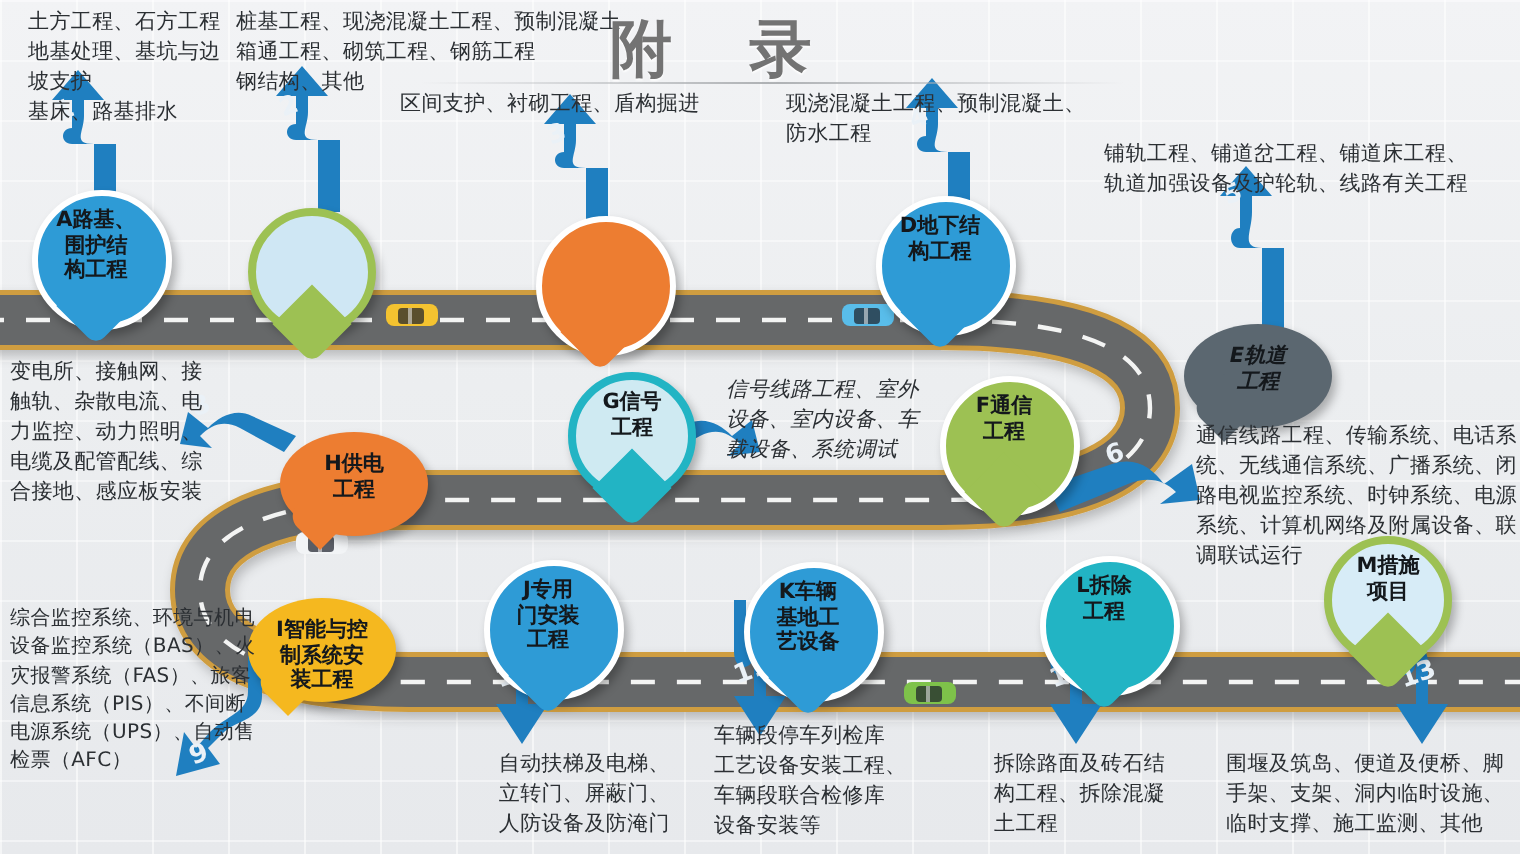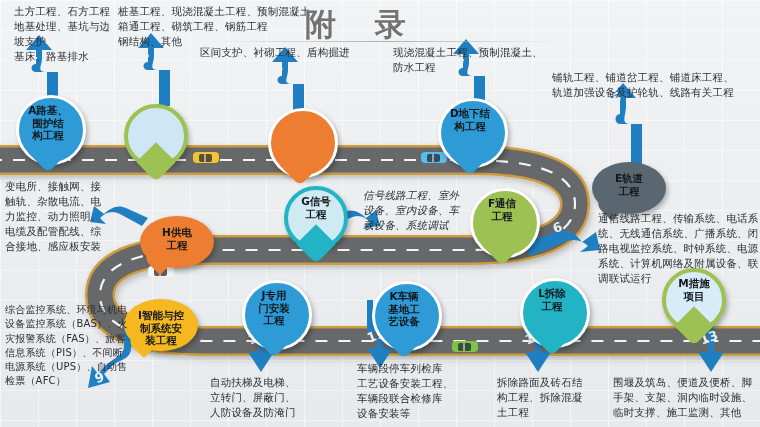--- a/index.html
+++ b/index.html
@@ -191,21 +191,21 @@
       <div class="pin ring" style="left: 268px; top: 108px;">
         <div class="bubble" style="background: rgb(237, 125, 49);"></div>
         <div class="tip" style="background: rgb(237, 125, 49);"></div>
       </div>
       <div class="pin ring" style="left: 438px; top: 98px;">
         <div class="bubble" style="background: rgb(46, 155, 214);"></div>
         <div class="tip" style="background: rgb(46, 155, 214);"></div>
         <div class="txt">D地下结
 构工程</div>
       </div>
-      <div class="pin oval" style="left: 592px; top: 162px;">
+      <div class="pin oval" style="left: 592px; top: 162px; font-style: italic;">
         <div class="bubble" style="background: rgb(91, 103, 112);"></div>
         <div class="tip" style="background: rgb(91, 103, 112);"></div>
         <div class="txt">E轨道
 工程</div>
       </div>
       <div class="pin ring" style="left: 470px; top: 188px;">
         <div class="bubble" style="background: rgb(157, 193, 83);"></div>
         <div class="tip" style="background: rgb(157, 193, 83);"></div>
         <div class="txt">F通信
 工程</div>
@@ -282,21 +282,21 @@
 触轨、杂散电流、电
 力监控、动力照明、
 电缆及配管配线、综
 合接地、感应板安装</div>
       <div class="tb sm" style="left: 5px; top: 303px; width: 145px;">综合监控系统、环境与机电
 设备监控系统（BAS）、火
 灾报警系统（FAS）、旅客
 信息系统（PIS）、不间断
 电源系统（UPS）、自动售
 检票（AFC）</div>
-      <div class="tb" style="left: 210px; top: 375px; width: 125px;">自动扶梯及电梯、
+      <div class="tb" style="left: 210px; top: 375px; width: 125px; text-align: right;">自动扶梯及电梯、
 立转门、屏蔽门、
 人防设备及防淹门</div>
       <div class="tb" style="left: 357px; top: 361px; width: 125px;">车辆段停车列检库
 工艺设备安装工程、
 车辆段联合检修库
 设备安装等</div>
       <div class="tb" style="left: 497px; top: 375px; width: 115px;">拆除路面及砖石结
 构工程、拆除混凝
 土工程</div>
       <div class="tb" style="left: 613px; top: 375px; width: 150px;">围堰及筑岛、便道及便桥、脚

